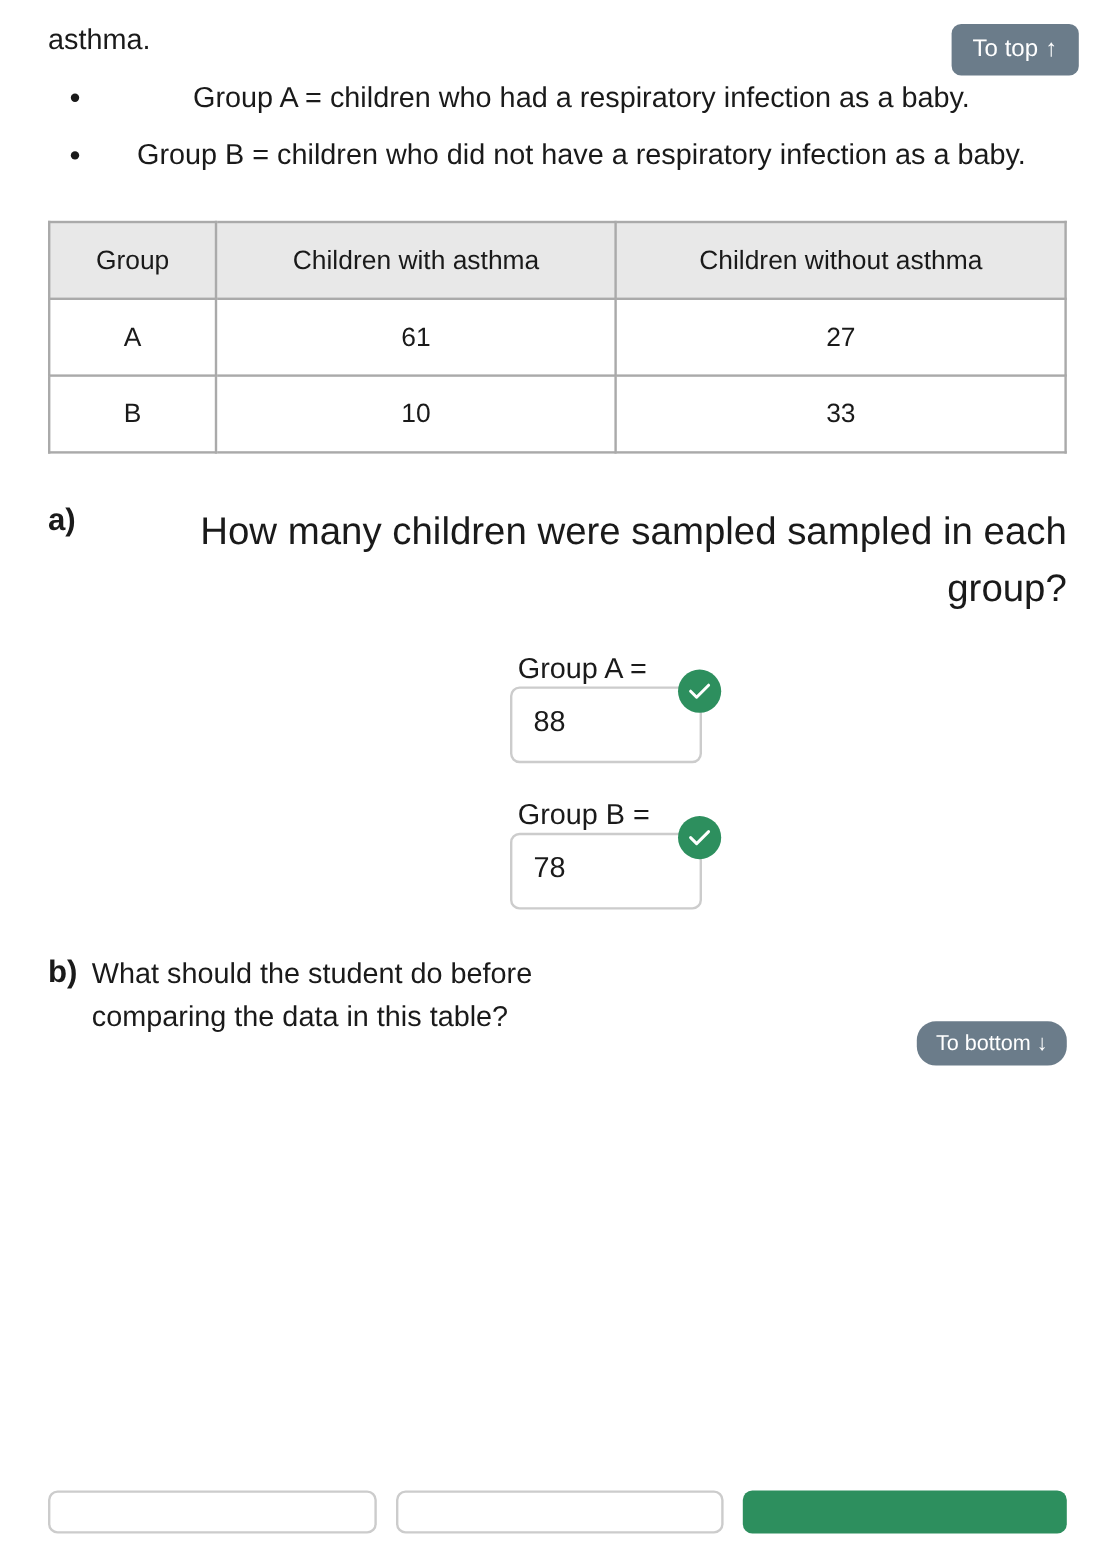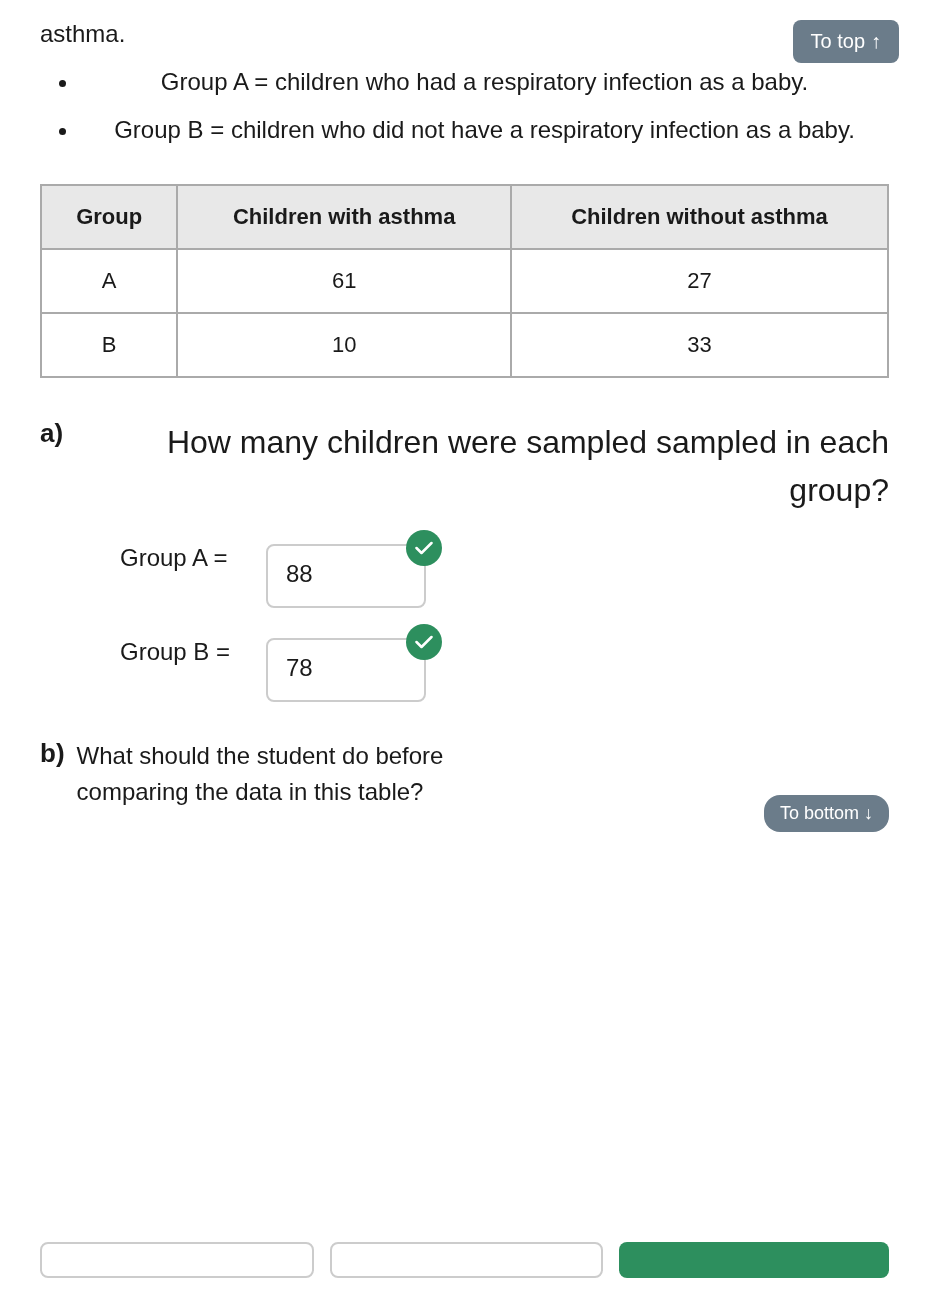--- a/index.html
+++ b/index.html
@@ -67,21 +67,21 @@
       padding: 18px 20px;
       text-align: center;
       font-size: 22px;
     }
 
     .data-table thead {
       background: #e8e8e8;
     }
 
     .data-table th {
-      font-weight: bold;
+      font-weight: normal;
     }
 
     .data-table th:first-child, .data-table td:first-child {
       text-align: center;
     }
 
     .data-table tbody tr td {
       background: #ffffff;
     }
 
@@ -109,23 +109,24 @@
       flex-shrink: 0;
     }
 
     
     .answer-rows {
       margin: 30px 0 10px 80px;
     }
 
     .answer-row {
       display: flex;
-      align-items: flex-start;
+      align-items: center;
       margin-bottom: 30px;
       position: relative;
+      flex-direction: column;
     }
 
     .answer-row-label {
       font-size: 24px;
       margin-right: 16px;
       min-width: 130px;
     }
 
     .answer-input-wrapper {
       position: relative;

